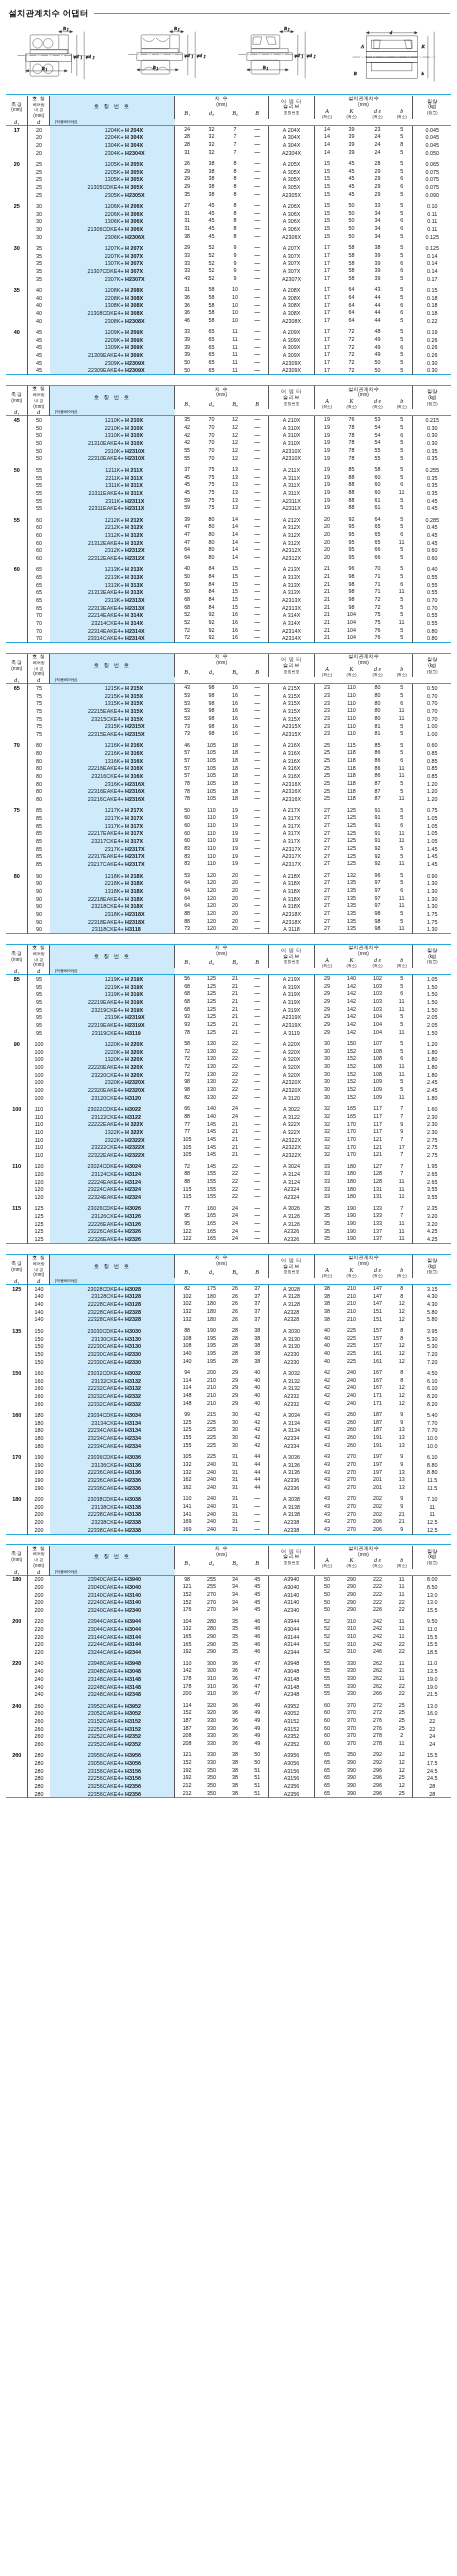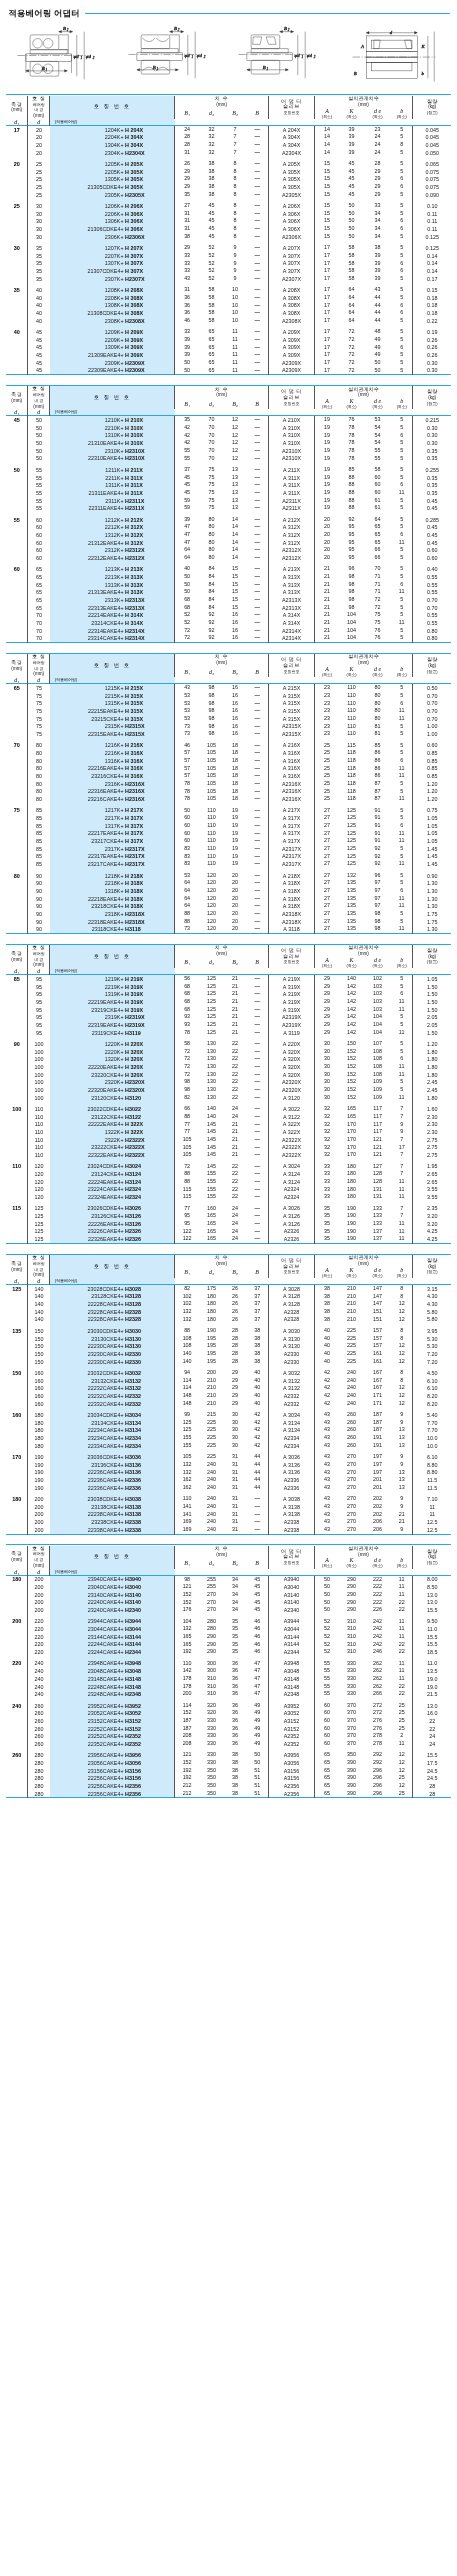--- a/index.html
+++ b/index.html
@@ -74,21 +74,21 @@
 
   .dash { font-weight:bold; }
   .hdr-mini { font-size:4px; }
 </style>
 </head>
 <body>
 
 <div class="page">
 
   <div class="title-bar">
-    <div class="title-text">적용베어링 어댑터</div>
+    <div class="title-text">설치관계치수 어댑터</div>
     <div class="title-rule"></div>
   </div>
 
   <div class="figs">
 
     <div class="fig">
       <svg width="106" height="63" viewBox="0 0 200 118">
         <g fill="none" stroke="#333" stroke-width="0.8">
 
           <line x1="92" y1="14" x2="118" y2="14"></line>

